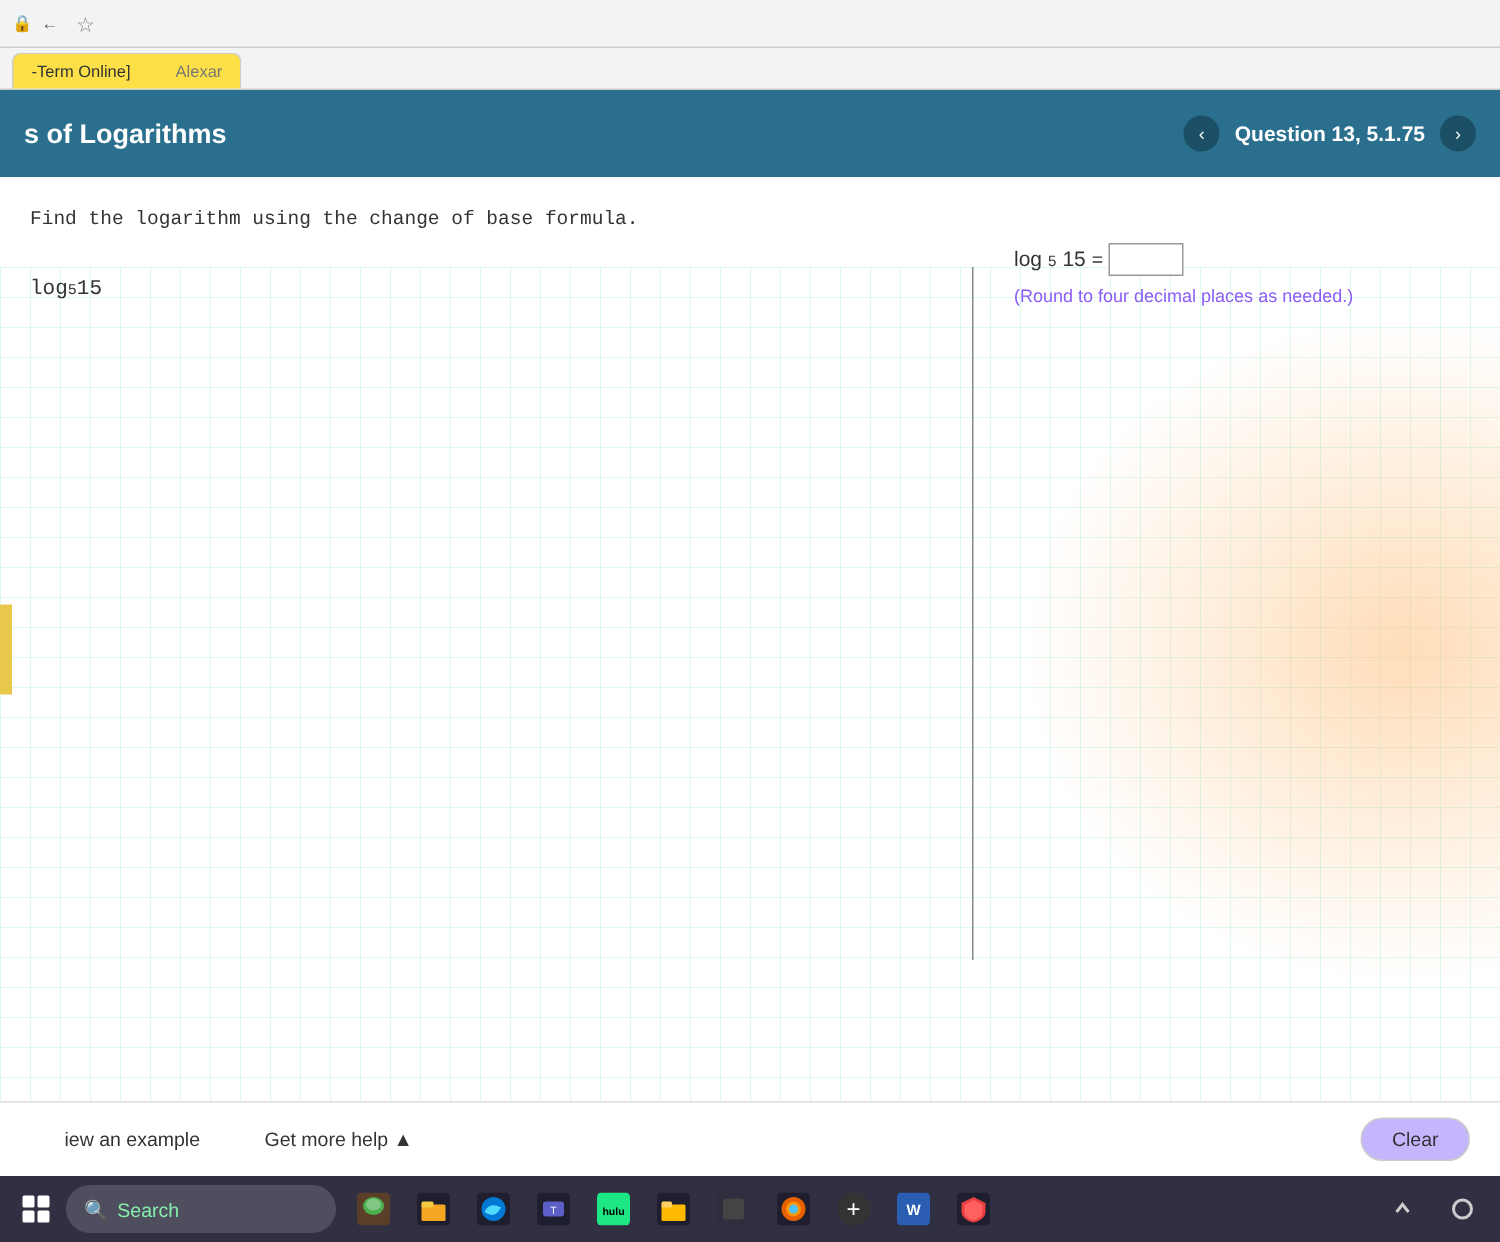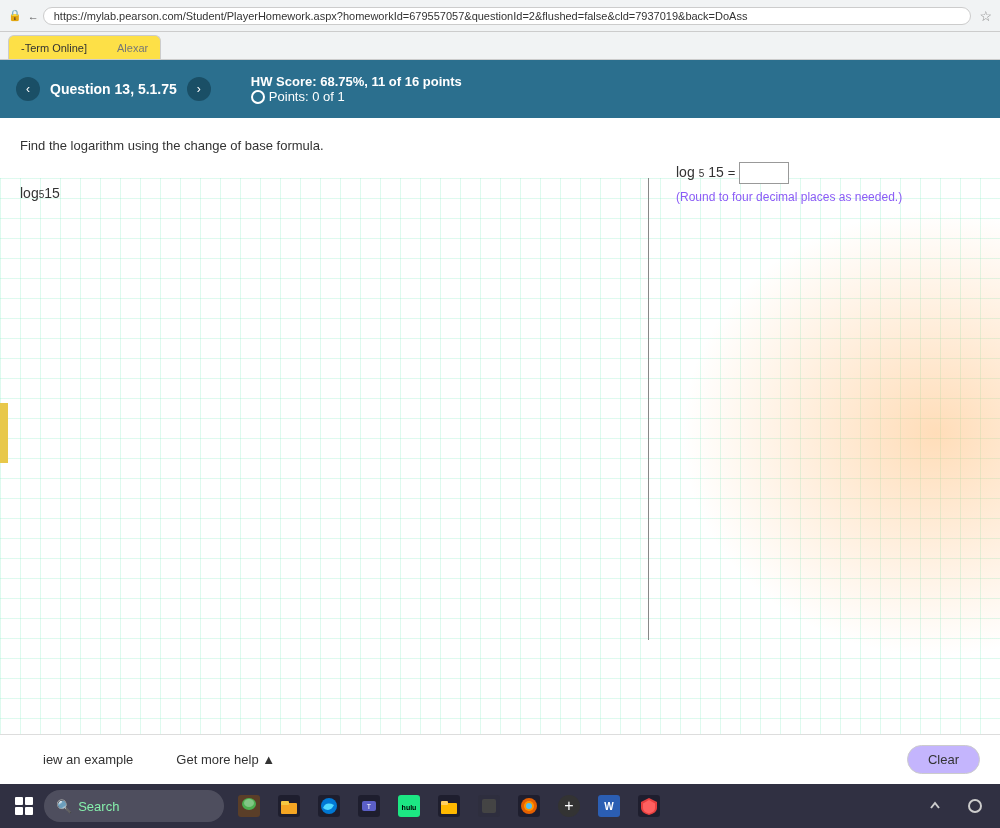--- a/index.html
+++ b/index.html
@@ -270,57 +270,48 @@
       background: radial-gradient(ellipse at 80% 50%, rgba(255, 180, 100, 0.45) 0%, transparent 70%);
       pointer-events: none;
     }
   </style>
 </head>
 <body>
 
 <div class="browser-bar">
   <span class="lock-icon">🔒</span>
   <span style="font-size:11px;color:#555;margin-right:4px;">←</span>
-  <div class="url">https://mylab.pearson.com/Student/PlayerHomework.aspx?homeworkId=679557057&amp;questionId=2&amp;flushed=false&amp;cld=7937019&amp;back=DoAss</div>
   <span class="star-icon">☆</span>
 </div>
 
 <div class="tab-bar">
   <div class="tab-item">
     <span>-Term Online]</span>
     <span style="margin-left:30px;font-size:11px;color:#777;">Alexar</span>
   </div>
 </div>
 
 <div class="page-header">
+  <div class="section-title">s of Logarithms</div>
   <div class="question-nav">
     <button class="nav-btn">‹</button>
     <span>Question 13, 5.1.75</span>
     <button class="nav-btn">›</button>
   </div>
-  <div class="score-section">
-    <div class="hw-score">
-      <span>HW Score:</span> <span>68.75%, 11 of 16 points</span>
-    </div>
-    <div class="points">
-      <span class="circle-icon"></span>
-      <span>Points: 0 of 1</span>
-    </div>
-  </div>
 </div>
 
 <div class="main-content">
 
   <div class="graph-area"></div>
 
   <div class="graph-divider"></div>
 
   <div class="yellow-block"></div>
 
-  <div style="position:relative;z-index:2;padding:20px;width:650px;">
+  <div style="position:relative;z-index:2;padding:20px;width:650px;font-family:Liberation Mono, monospace;">
     <p class="question-text">Find the logarithm using the change of base formula.</p>
     <div class="math-expr">
       <span class="log-main">log</span>
         <span class="log-base">5</span>
         <span class="log-num">15</span>
     </div>
   </div>
 
   <div style="position:absolute;left:660px;top:10px;z-index:2;padding:16px;">
     <div class="answer-line">

